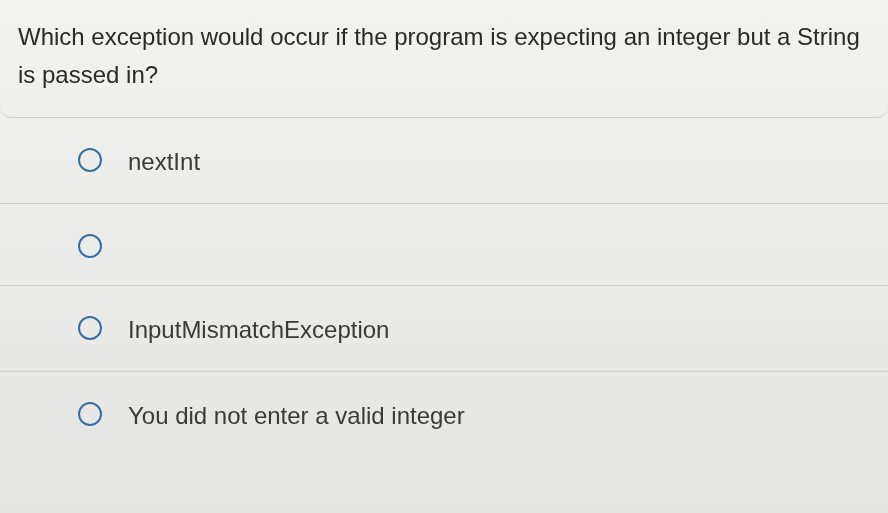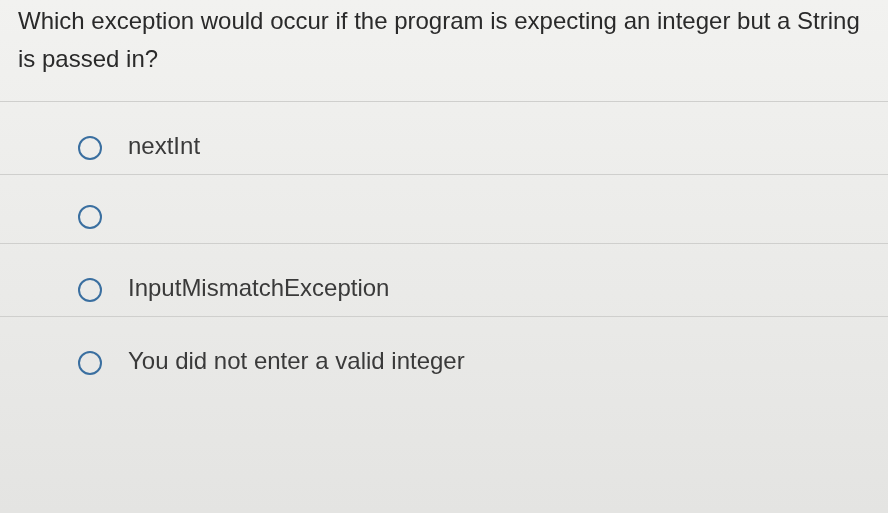--- a/index.html
+++ b/index.html
@@ -13,37 +13,38 @@
       width: 888px;
       height: 513px;
       overflow: hidden;
     }
     .quiz-container {
       width: 100%;
       height: 100%;
       background: linear-gradient(to bottom, #f2f2f0, #e4e4e2);
     }
     .question-header {
-      padding: 2px 18px 22px 18px;
+      padding: 18px 18px 22px 18px;
       border-bottom: 1px solid #cfcfcd;
+      border-radius: 12px;
     }
     .question-text {
       font-size: 24px;
       line-height: 1.6;
       color: #2a2a2a;
       font-weight: 400;
     }
     .options {
       display: flex;
       flex-direction: column;
     }
     .option-row {
       display: flex;
-      align-items: flex-end;
-      padding: 30px 18px 14px 78px;
+      align-items: flex-start;
+      padding: 30px 18px 27px 78px;
       border-bottom: 1px solid #cfcfcd;
       cursor: pointer;
       background: transparent;
     }
     .option-row:last-child {
       border-bottom: none;
     }
     .radio-circle {
       width: 24px;
       height: 24px;

